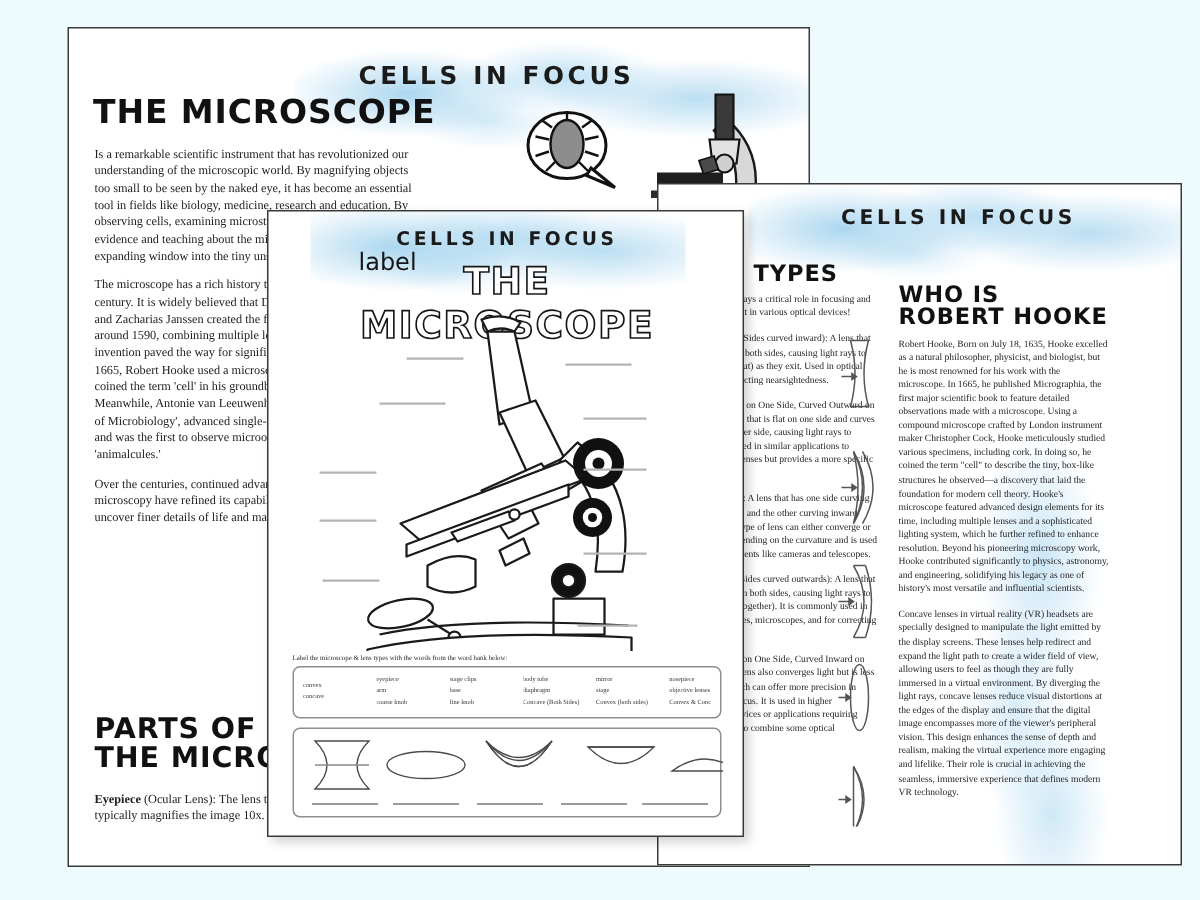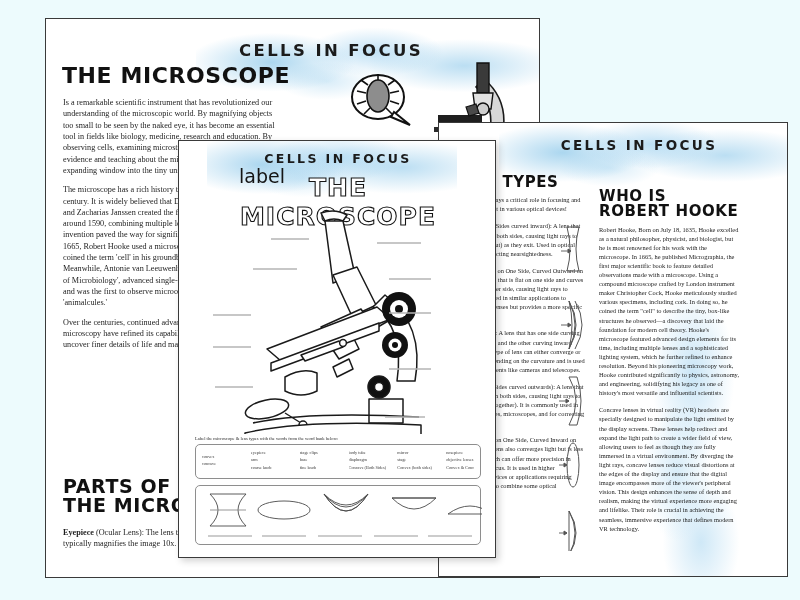--- a/index.html
+++ b/index.html
@@ -71,21 +71,21 @@
   #p3-colA{position:absolute;left:12px;top:52px;width:134px;}
   #p3-colB{position:absolute;left:160px;top:66px;width:140px;}
   #p3-colA .hdg,#p3-colB .hdg{font-size:15px;margin-bottom:5px;}
   #p3-colA .body-col,#p3-colB .body-col{font-size:6.4px;line-height:1.42;}
   #p3-lens-shapes{position:absolute;left:118px;top:98px;width:34px;height:330px;}
 
   
   #p2-wash{left:28px;top:-6px;width:250px;height:62px;}
   #p2-brand{position:absolute;left:34px;top:10px;width:250px;font-size:12.5px;}
   #p2-label-word{
-    position:absolute;left:60px;top:24px;font-size:19px;color:#151515;
+    position:absolute;left:60px;top:24px;font-size:16px;color:#151515;
     font-family:"DejaVu Sans", sans-serif;
   }
   #p2-title{
     position:absolute;left:28px;top:32px;width:262px;text-align:center;
     font-family:"DejaVu Sans", sans-serif;font-weight:bold;font-size:25px;
     letter-spacing:1px;color:#fff;
     -webkit-text-stroke:1.1px #151515;
     font-variant:small-caps;
   }
   #p2-diagram{position:absolute;left:30px;top:68px;width:258px;height:225px;}

